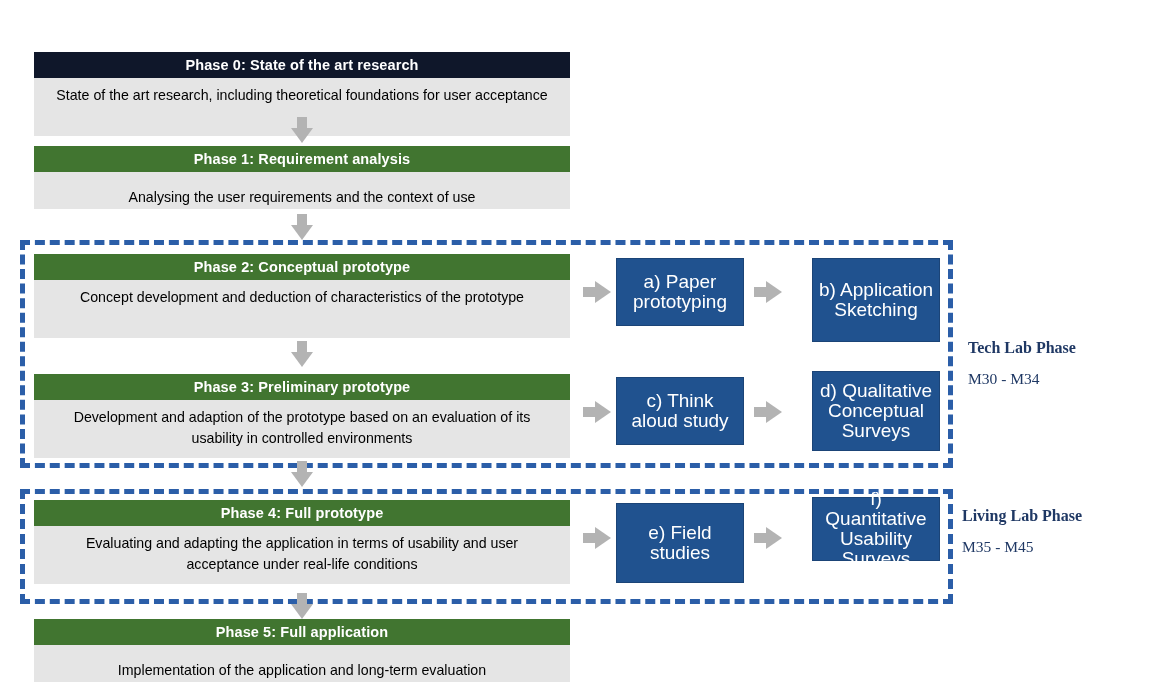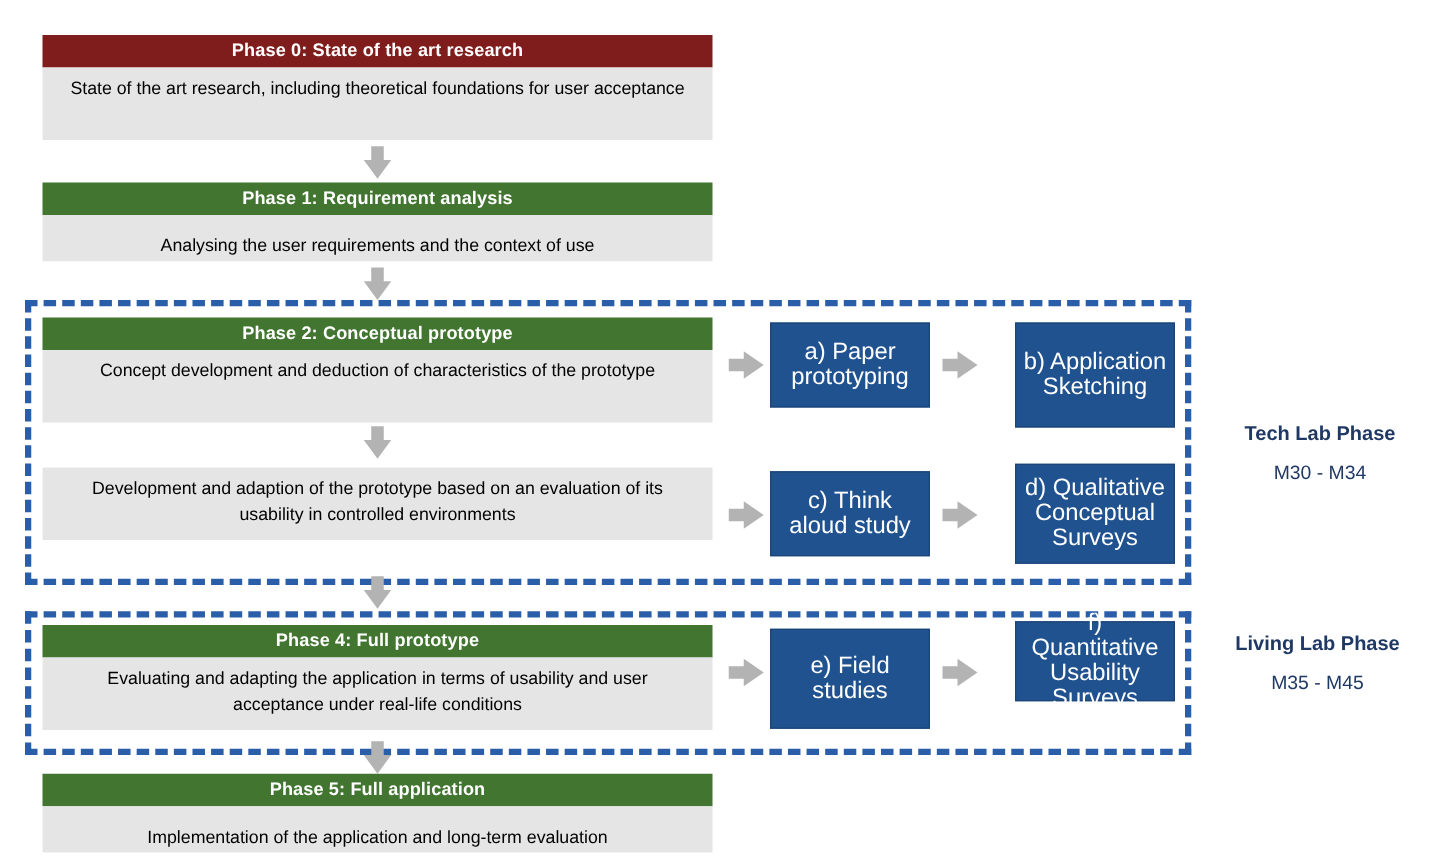--- a/index.html
+++ b/index.html
@@ -29,21 +29,21 @@
   }
   .phase-header {
     height: 26px;
     line-height: 26px;
     text-align: center;
     font-size: 14.5px;
     font-weight: bold;
     color: #ffffff;
     letter-spacing: 0.1px;
   }
-  .phase-header.grey  { background: #7f1d1d; }
+  .phase-header.grey  { background: #0f172a; margin-top: 24px; }
   .phase-header.green { background: #417530; }
 
   .phase-body {
     background: #e5e5e5;
     color: #000000;
     font-size: 14.2px;
     line-height: 21px;
     text-align: center;
     padding: 7px 14px 9px 14px;
     box-sizing: border-box;
@@ -122,22 +122,22 @@
   .group-box {
     position: absolute;
     border: 5px dashed #2b5ea8;
     box-sizing: border-box;
     background: transparent;
   }
 
   
   .side-label {
     position: absolute;
-    text-align: center;
     color: #1f3864;
+    font-family: Liberation Serif, serif;
   }
   .side-label .title {
     font-size: 16px;
     font-weight: bold;
     line-height: 22px;
     white-space: nowrap;
   }
   .side-label .range {
     font-size: 15.5px;
     font-weight: normal;
@@ -196,20 +196,21 @@
   <div class="method" style="left:812px; top:258px; height:84px;">
     <span class="method-text">b) Application Sketching</span>
   </div>
 
   <div class="v-arrow" style="left:291px; top:341px;">
     <div class="shaft"></div>
     <div class="head"></div>
   </div>
 
   <div class="phase" style="top:374px;">
+    <div class="phase-header green">Phase 3: Preliminary prototype</div>
     <div class="phase-body h2">Development and adaption of the prototype based on an evaluation of its usability in controlled environments</div>
   </div>
 
   <div class="h-arrow" style="left:583px; top:401px;">
     <div class="shaft"></div>
     <div class="head"></div>
   </div>
 
   <div class="method" style="left:616px; top:377px; height:68px;">
     <span class="method-text">c) Think aloud study</span>

